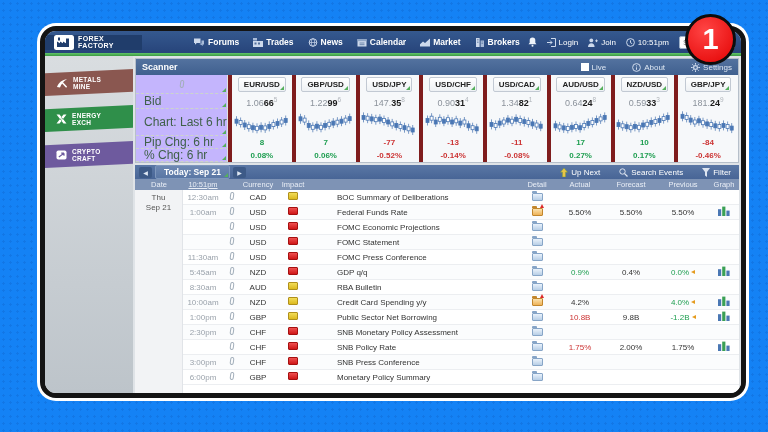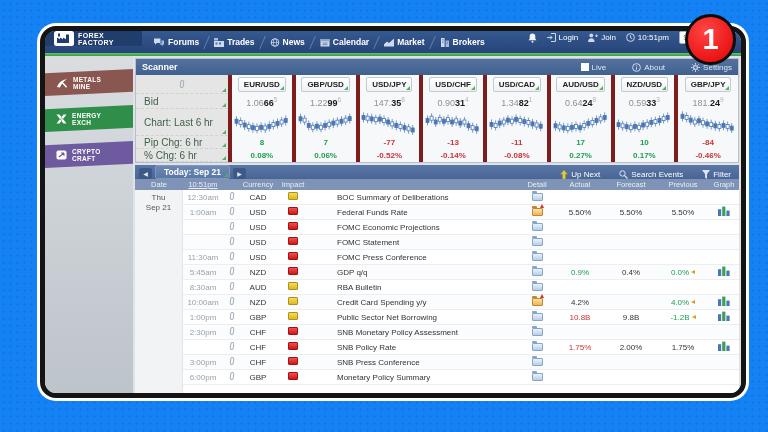--- a/index.html
+++ b/index.html
@@ -11,21 +11,21 @@
     background-size: 7px 7px;
     position: relative; overflow: hidden;
   }
   .window {
     position: absolute; left: 40px; top: 26px; width: 706px; height: 372px;
     background: #e8ebee; border: 5px solid #141414; border-radius: 16px;
     box-shadow: 0 0 0 3px #ffffff; overflow: hidden;
     display: flex; flex-direction: column;
   }
   
-  .navbar { flex: 0 0 22px; background: linear-gradient(#35598f,#27447a); display: flex; align-items: flex-start; color: #fff; }
+  .navbar { flex: 0 0 22px; background: linear-gradient(#35598f,#27447a); display: flex; align-items: center; color: #fff; gap: 40px; }
   .brand { flex: 0 0 97px; background: #203d6b; display: flex; align-items: center; gap: 4px; padding-left: 9px; }
   .brand-text { font-size: 7px; font-weight: bold; line-height: 7px; letter-spacing: .4px; }
   .nav-menu { display: flex; align-items: center; flex: 1; padding-left: 6px; min-width: 0; }
   .nav-item { display: flex; align-items: center; gap: 3px; font-size: 8.5px; font-weight: bold; padding: 0 6px; height: 22px; cursor: pointer; white-space: nowrap; }
   .nav-sep { width: 1px; height: 13px; background: rgba(255,255,255,.28); transform: skewX(-24deg); margin: 0 1px; }
   .nav-right { display: flex; align-items: center; gap: 10px; padding-right: 6px; font-size: 8px; white-space: nowrap; }
   .nav-link { display: flex; align-items: center; gap: 3px; cursor: pointer; }
   .search-box { width: 56px; height: 13px; background: #fff; border: 1px solid #9db0c8; border-radius: 2px; font-size: 8px; color: #555; padding: 0 3px; font-family: "Liberation Sans", sans-serif; }
   .green-stripe { flex: 0 0 3px; background: linear-gradient(#63c569,#3b9a43); }
   
@@ -33,33 +33,33 @@
   .sidebar { flex: 0 0 88px; background: linear-gradient(180deg,#d9dde0,#bdc4ca); padding-top: 13px; display: flex; flex-direction: column; gap: 9px; }
   .site-banner { height: 27px; display: flex; align-items: center; gap: 5px; padding-left: 11px; color: #fff; cursor: pointer; clip-path: polygon(0 16%, 100% 0, 100% 84%, 0 100%); }
   .site-line { font-size: 6.5px; font-weight: bold; line-height: 7px; letter-spacing: .3px; }
   .main { flex: 1; display: flex; flex-direction: column; background: #dfe3e7; min-width: 0; padding: 2px 2px 0 2px; }
   
   .scanner { background: #fff; border: 1px solid #b6bfca; }
   .scanner-header { height: 16px; background: linear-gradient(#53729f,#40608f); color: #fff; display: flex; align-items: center; padding: 0 6px; font-size: 9px; font-weight: bold; }
   .scanner-controls { margin-left: auto; display: flex; gap: 26px; font-size: 8px; font-weight: normal; color: #dde6f2; }
   .scanner-controls span { display: flex; align-items: center; gap: 3px; cursor: pointer; }
   .scan-row { display: flex; align-items: stretch; background: #f6f8fa; }
-  .scan-label { flex: 0 0 92px; background: #e5e5e5; color: #3f6049; font-size: 10px; display: flex; align-items: center; padding-left: 8px; position: relative; border-bottom: 1px dashed #ccd4cc; border-right: 1px solid #dfe3e0; }
+  .scan-label { flex: 0 0 92px; background: #c4b5fd; color: #3f6049; font-size: 12px; display: flex; align-items: center; padding-left: 8px; position: relative; border-bottom: 1px dashed #ccd4cc; border-right: 1px solid #dfe3e0; }
   .scan-label::after, .pair-btn::after, .today-btn::after { content: ""; position: absolute; right: 1px; bottom: 1px; border-left: 4px solid transparent; border-bottom: 4px solid #55b05c; }
   .scan-cell { flex: 1 1 0; min-width: 0; text-align: center; border-left: 4px solid #7f1d1d; display: flex; align-items: center; justify-content: center; }
   .row-pairhdr { height: 19px; } .row-bid { height: 15px; } .row-chart { height: 27px; } .row-pip { height: 13px; } .row-pct { height: 13px; }
   .pair-btn { position: relative; background: linear-gradient(#ffffff,#eef1f4); border: 1px solid #c2c9d3; border-radius: 2px; font-size: 8px; font-weight: bold; color: #222; padding: 2px 5px; cursor: pointer; white-space: nowrap; }
   .bid-val { font-size: 9px; color: #8b929b; }
   .bid-val b { color: #1c1c1c; }
   .bid-val sup { font-size: 6.5px; color: #b0b5bb; }
   .row-chart .scan-cell { background-image: radial-gradient(#e2e6eb .6px, transparent .7px); background-size: 4px 4px; }
   .pip-val, .pct-val { font-size: 8px; font-weight: bold; }
   .pos { color: #1e9e50; } .neg { color: #cc3434; } .val-black { color: #333; }
   
-  .cal-toolbar { flex: 0 0 14px; margin-top: 2px; background: linear-gradient(#5a77a5,#486596); display: flex; align-items: flex-end; color: #fff; font-size: 8px; padding: 0 4px; gap: 3px; }
+  .cal-toolbar { flex: 0 0 14px; margin-top: 2px; background: linear-gradient(#5a77a5,#486596); display: flex; align-items: center; color: #fff; font-size: 8px; padding: 0 4px; gap: 3px; }
   .arrow-btn { width: 13px; height: 11px; background: #3d5website5a87; background: #3d5a87; border-radius: 2px; color: #dfe8f4; font-size: 6px; display: flex; align-items: center; justify-content: center; cursor: pointer; }
   .today-btn { position: relative; background: linear-gradient(#6d88b2,#5a77a5); border: 1px solid #7e97bd; border-radius: 2px; padding: 1px 8px; font-size: 8.5px; font-weight: bold; cursor: pointer; }
   .toolbar-right { margin-left: auto; display: flex; gap: 19px; padding-right: 4px; }
   .toolbar-right span { display: flex; align-items: center; gap: 3px; cursor: pointer; }
   .cal-colhead { flex: 0 0 11px; background: #7e93b5; display: flex; align-items: center; color: #e9eef6; font-size: 7.5px; }
   .c-date { flex: 0 0 48px; text-align: center; }
   .c-time { flex: 0 0 40px; text-align: center; }
   .c-clip { flex: 0 0 18px; text-align: center; }
   .c-cur  { flex: 0 0 34px; text-align: center; }
   .c-imp  { flex: 0 0 36px; text-align: center; }

